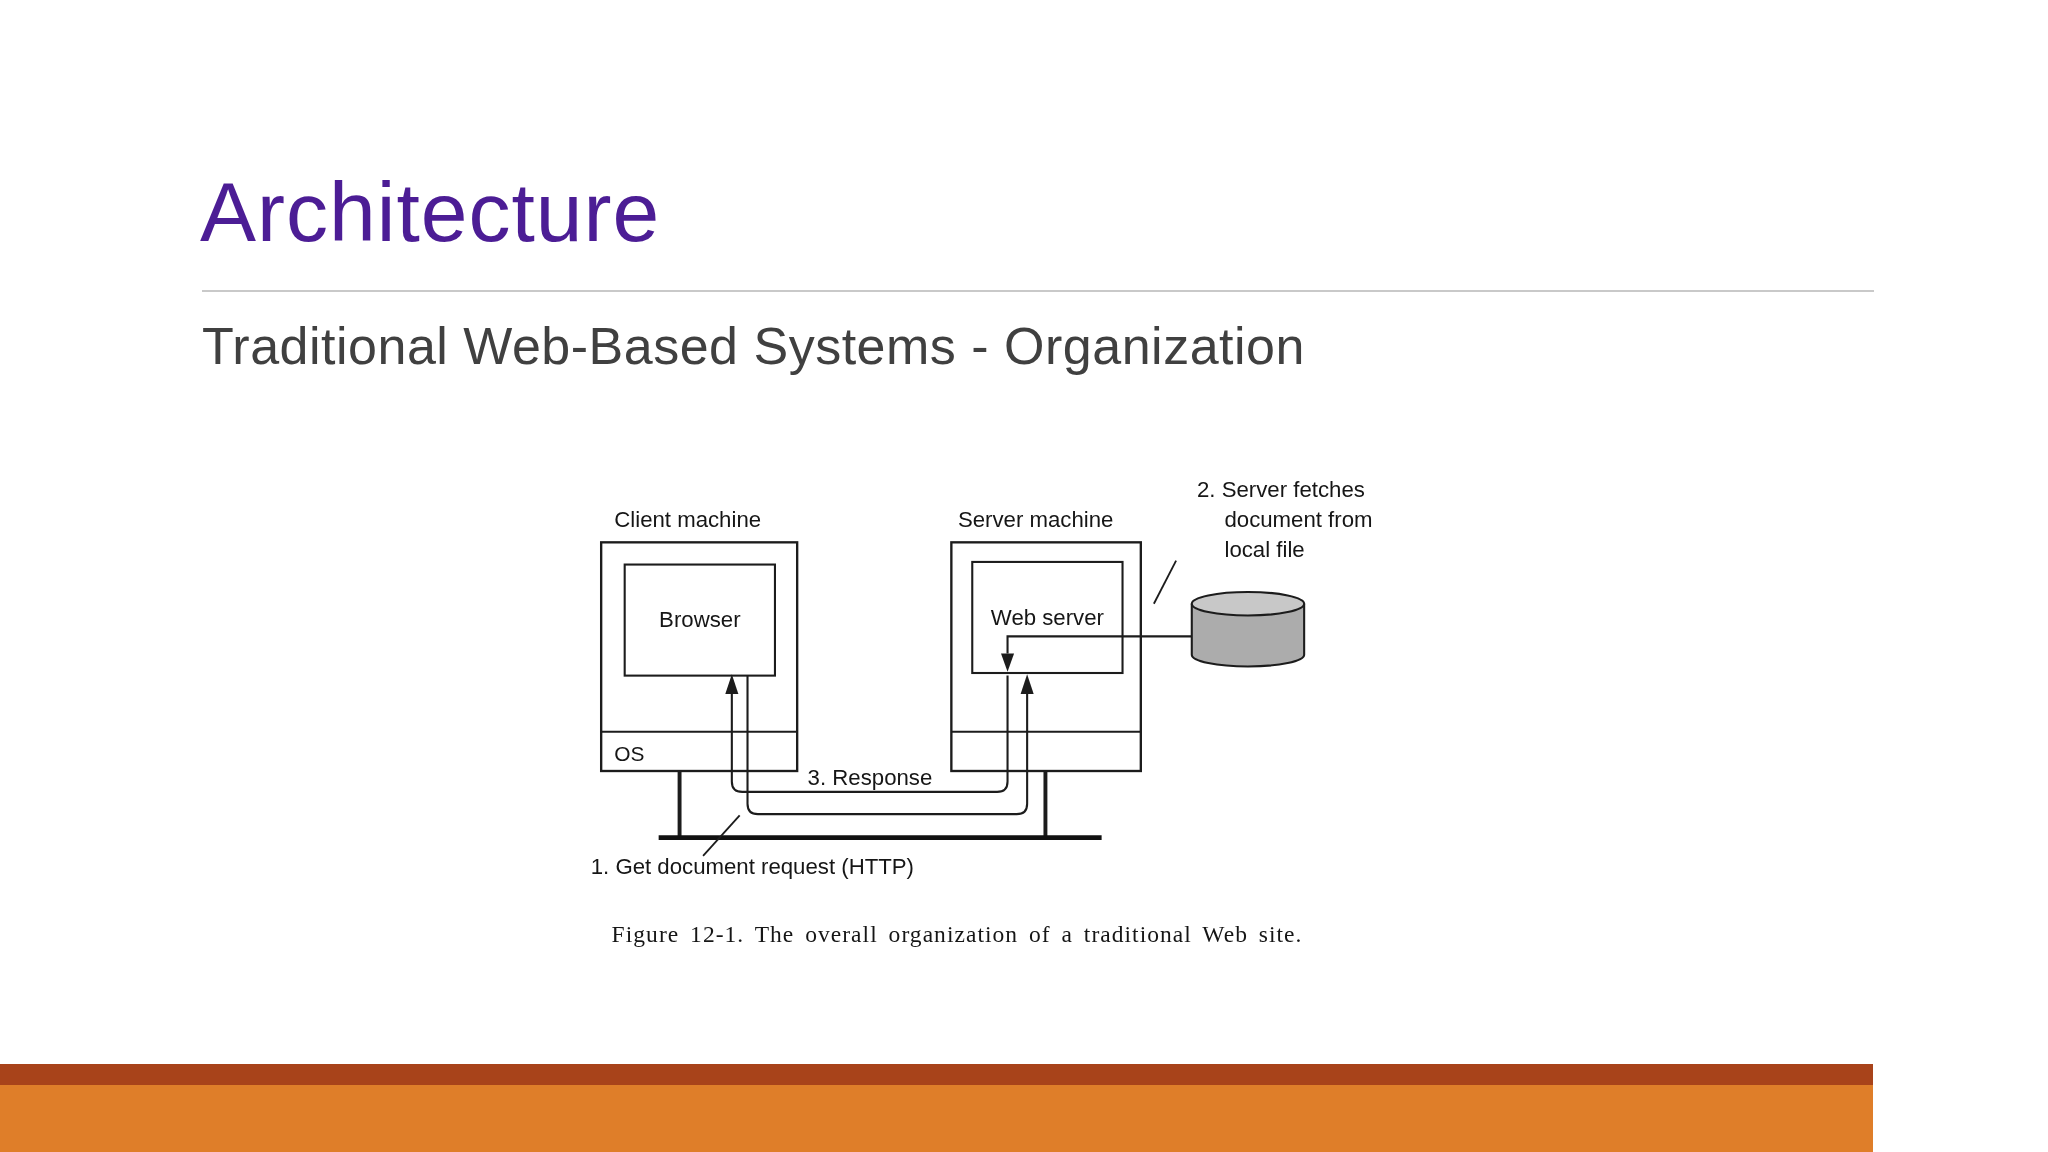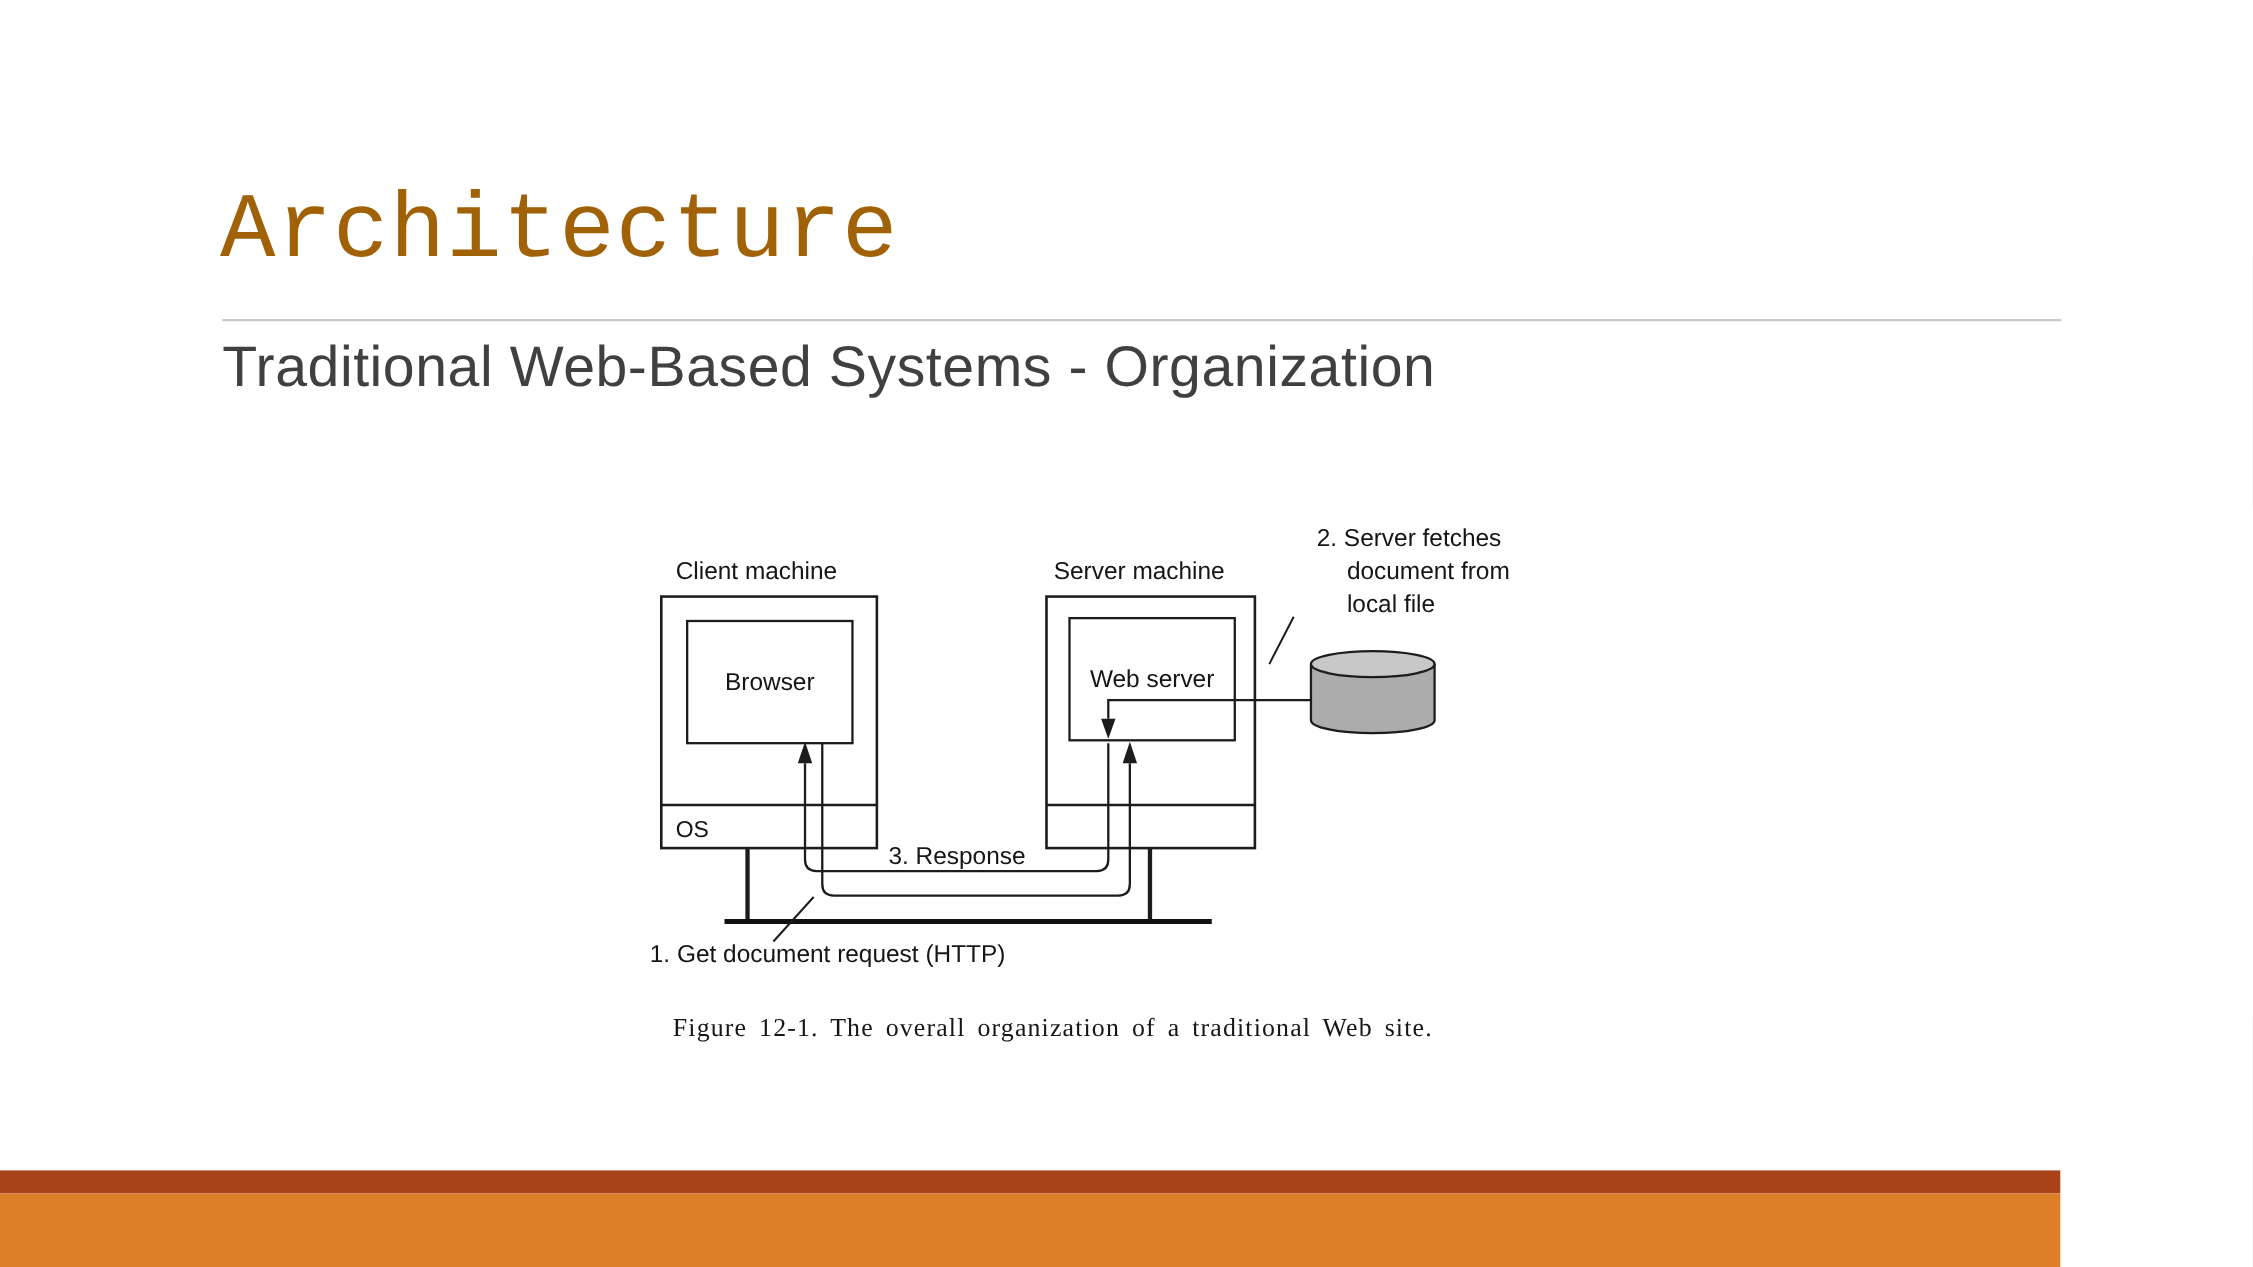--- a/index.html
+++ b/index.html
@@ -13,21 +13,21 @@
   .title{
     position:absolute;left:200px;top:168px;
     font-size:84px;font-weight:300;color:#3f3f3f;
     letter-spacing:1px;line-height:1.05;
   }
   .divider{
     position:absolute;left:202px;top:290px;width:1672px;height:0;
     border-top:2px solid #c9c9c9;
   }
   .subtitle{
-    position:absolute;left:202px;top:304px;
+    position:absolute;left:202px;top:316px;
     font-size:52px;font-weight:400;color:#404040;
     letter-spacing:0.5px;
   }
   .figure-wrap{
     position:absolute;left:588px;top:477px;width:843px;height:490px;
   }
   .figure-wrap svg{width:100%;height:100%;}
   svg text{
     font-family:"Liberation Sans", sans-serif;
     fill:#161616;
@@ -42,21 +42,21 @@
   }
   .bar{position:absolute;left:0;width:1873px;}
   .bar-dark{top:1064px;height:21px;background:#a8431a;}
   .bar-orange{top:1085px;height:67px;background:#df7e29;}
 </style>
 </head>
 <body>
 
 <div class="slide">
 
-  <div class="title" style="color: #a16207; font-family: Liberation Mono, monospace;">Architecture</div>
+  <div class="title" style="color: #4c1d95;">Architecture</div>
 
   <div class="divider" style="border-top-color: rgb(201, 201, 201);"></div>
 
   <div class="subtitle">Traditional Web-Based Systems - Organization</div>
 
   <div class="figure-wrap">
     <svg viewBox="0 0 645 375">
 
       <text x="20" y="38">Client machine</text>
       <text x="283" y="38">Server machine</text>

